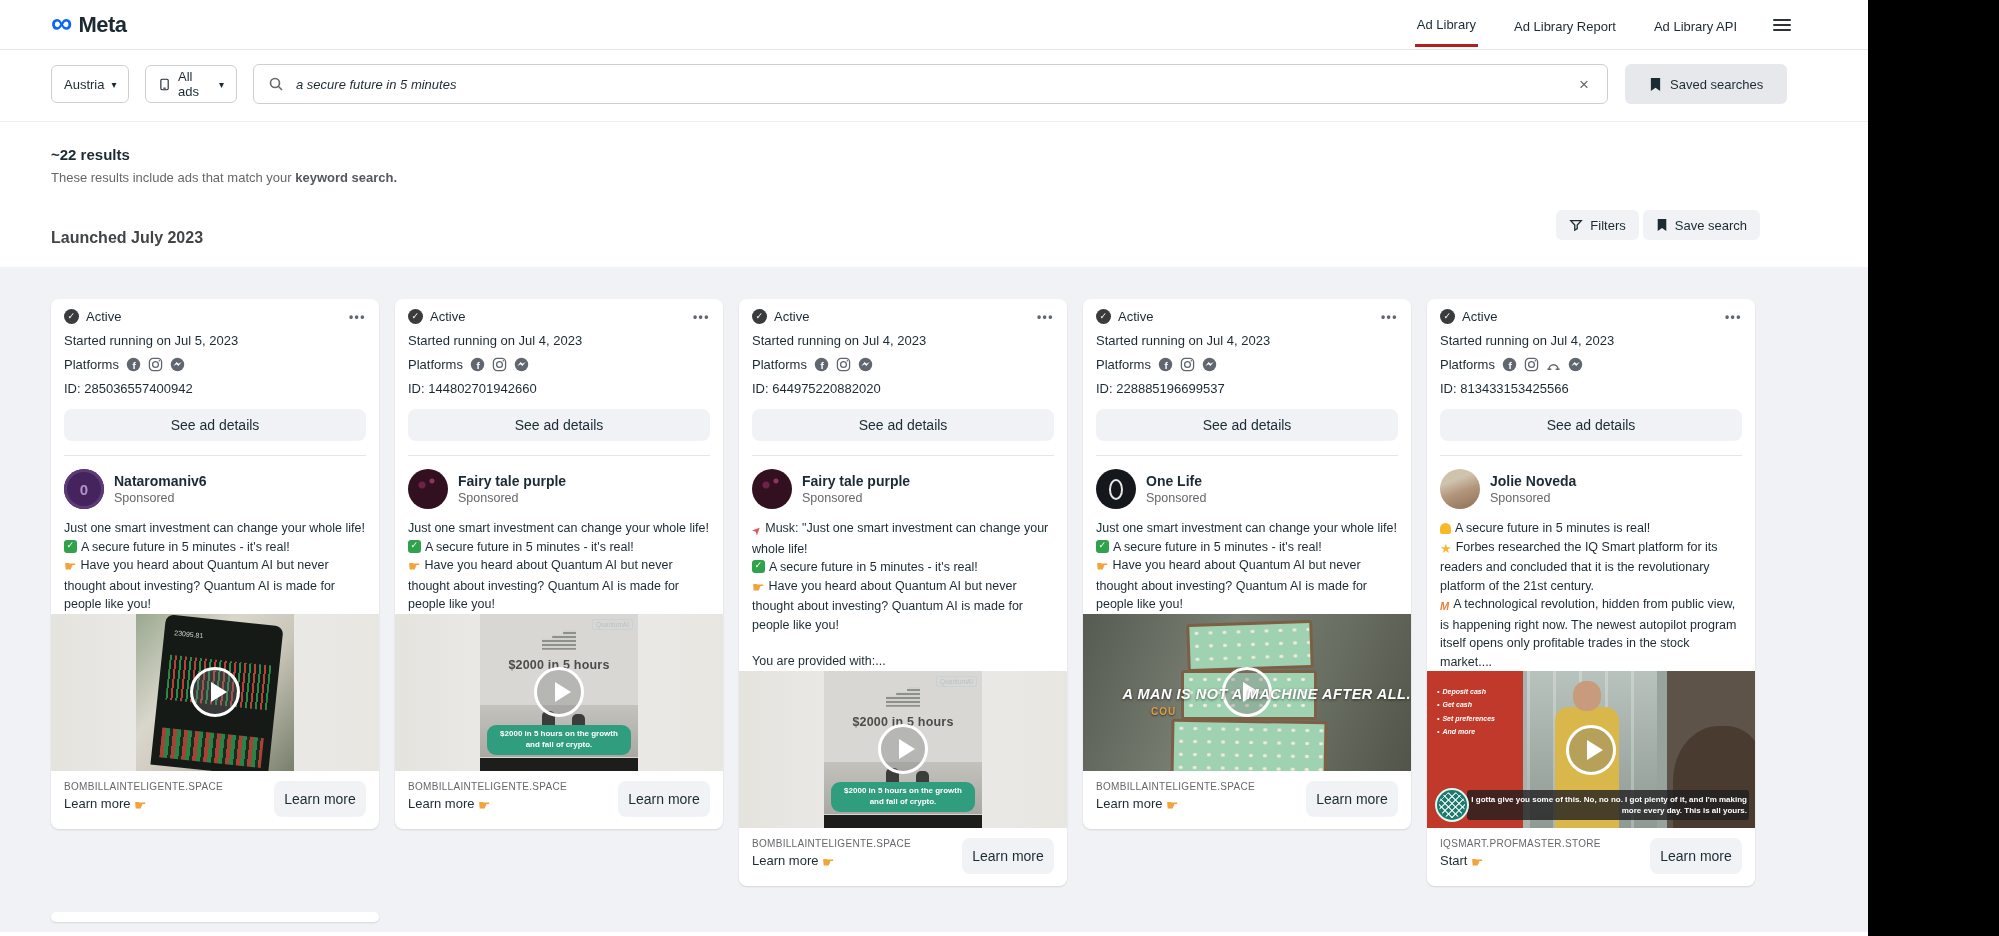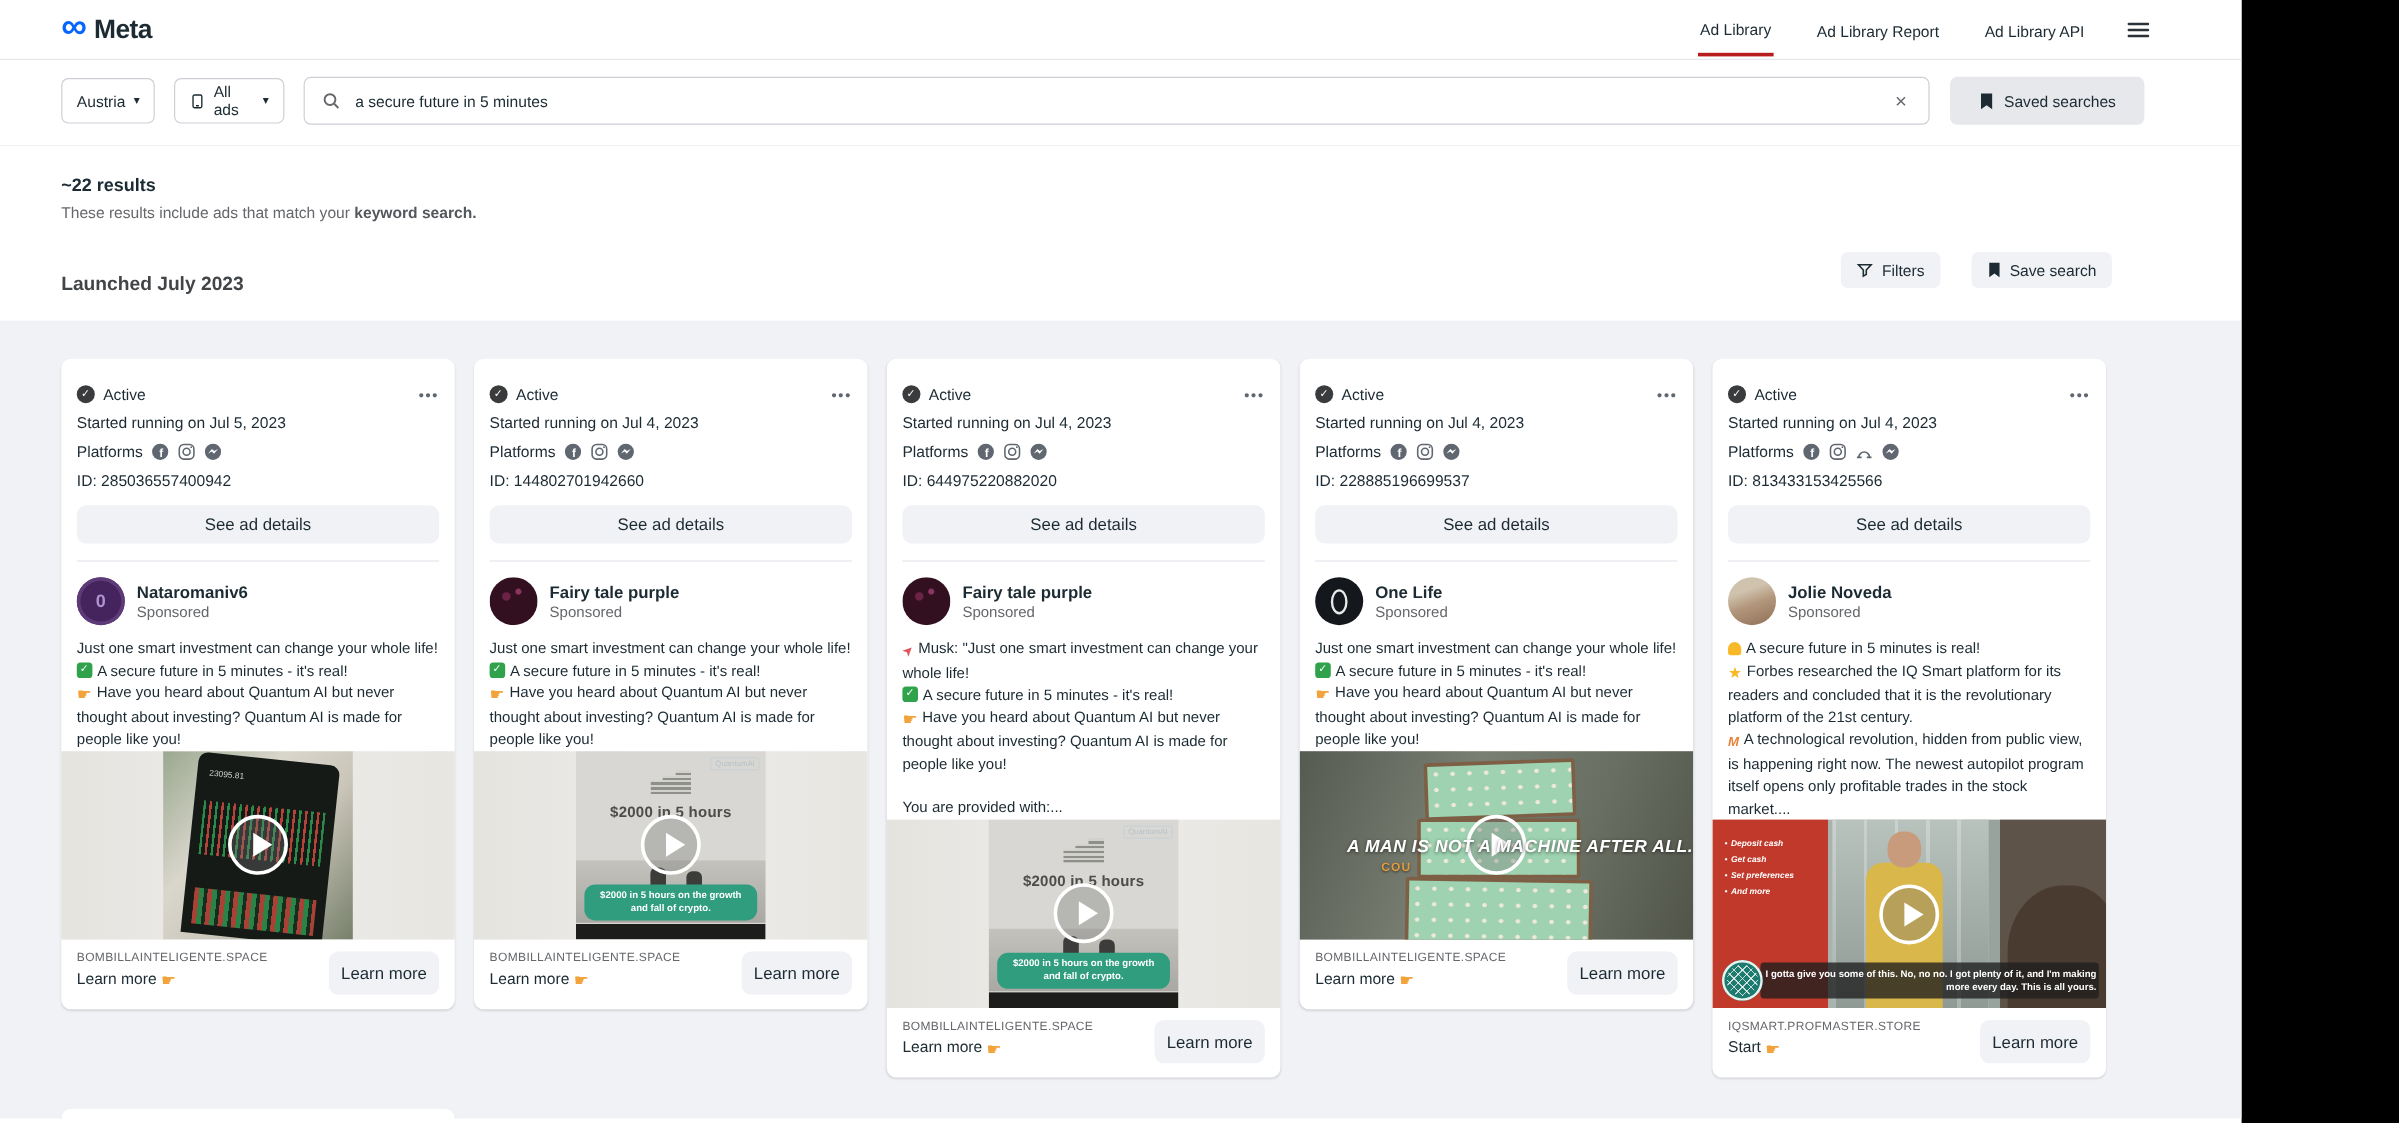--- a/index.html
+++ b/index.html
@@ -21,41 +21,41 @@
   .search-row{display:flex;align-items:center;padding:14px 0 17px 51px;border-bottom:1px solid #ebedf0;background:#fff;}
   .pill{display:flex;align-items:center;gap:7px;height:38px;border:1px solid #ccd0d5;border-radius:6px;background:#fff;
     padding:0 12px;font-size:13px;color:#1c2b33;cursor:pointer;box-sizing:border-box;}
   .pill .caret{font-size:10px;color:#1c2b33;}
   .country-pill{width:78px;margin-right:16px;justify-content:flex-start;}
   .adtype-pill{width:92px;margin-right:16px;}
   .search-box{position:relative;width:1355px;height:40px;border:1px solid #ccd0d5;border-radius:6px;box-sizing:border-box;
     display:flex;align-items:center;background:#fff;}
   .search-box svg{margin:0 10px 0 14px;flex:none;}
   .search-input{border:none;outline:none;font-size:13px;color:#1c2b33;flex:1;background:transparent;
-    font-family:"Liberation Sans","DejaVu Sans",sans-serif;}
+    font-family:"Liberation Sans","DejaVu Sans",sans-serif;font-style:italic;}
   .clear-btn{position:absolute;right:12px;top:8px;font-size:17px;color:#65676b;background:none;border:none;cursor:pointer;line-height:22px;}
   .saved-btn{display:flex;align-items:center;gap:8px;height:40px;margin-left:17px;background:#e7e8ec;border:none;border-radius:6px;
     padding:0 24px;font-size:13px;color:#1c2b33;cursor:pointer;}
 
   
   .results{padding:24px 0 0 51px;background:#fff;position:relative;}
   .results-count{font-size:15px;font-weight:bold;color:#1c2b33;}
   .results-sub{font-size:13px;color:#65676b;margin-top:7px;}
   .results-sub b{color:#54575c;}
-  .toolbar{position:absolute;top:88px;right:108px;display:flex;gap:26px;}
+  .toolbar{position:absolute;top:88px;right:108px;display:flex;gap:4px;}
   .tool-btn{display:flex;align-items:center;gap:7px;height:30px;background:#f0f2f5;border:none;border-radius:6px;
     padding:0 13px;font-size:13px;color:#1c2b33;cursor:pointer;}
   .section-heading{font-size:16px;font-weight:bold;color:#424548;margin:44px 0 0;padding-bottom:20px;}
 
   
   .cards-area{background:#f0f2f5;height:665px;overflow:hidden;padding:32px 0 0 51px;box-sizing:border-box;}
   .cards-row{display:flex;gap:16px;align-items:flex-start;}
   .card{width:328px;background:#fff;border-radius:8px;box-shadow:0 1px 2px rgba(0,0,0,.12);flex:none;overflow:hidden;}
   .pad{padding-left:13px;padding-right:13px;}
-  .status-row{display:flex;align-items:center;gap:7px;padding-top:22px;font-size:13px;color:#1c2b33;}
+  .status-row{display:flex;align-items:center;gap:7px;padding-top:10px;font-size:13px;color:#1c2b33;}
   .chk{width:15px;height:15px;border-radius:50%;background:#3a3b3c;position:relative;flex:none;}
   .chk::before{content:"\2713";color:#fff;font-size:9px;position:absolute;left:3.5px;top:1.5px;font-weight:bold;}
   .dots{margin-left:auto;color:#606770;font-size:12px;font-weight:bold;letter-spacing:1.5px;cursor:pointer;}
   .meta-line{font-size:13px;color:#1c2b33;margin-top:9px;}
   .platforms{display:flex;align-items:center;gap:7px;}
   .picon{width:15px;height:15px;display:inline-flex;flex:none;}
   .picon svg{width:15px;height:15px;}
   .see-details{display:block;width:100%;height:32px;margin-top:13px;background:#f0f2f5;border:none;border-radius:8px;
     font-size:14px;font-weight:500;color:#1c2b33;cursor:pointer;font-family:inherit;}
   .divider{height:1px;background:#e4e6eb;margin:14px 13px 0;}

